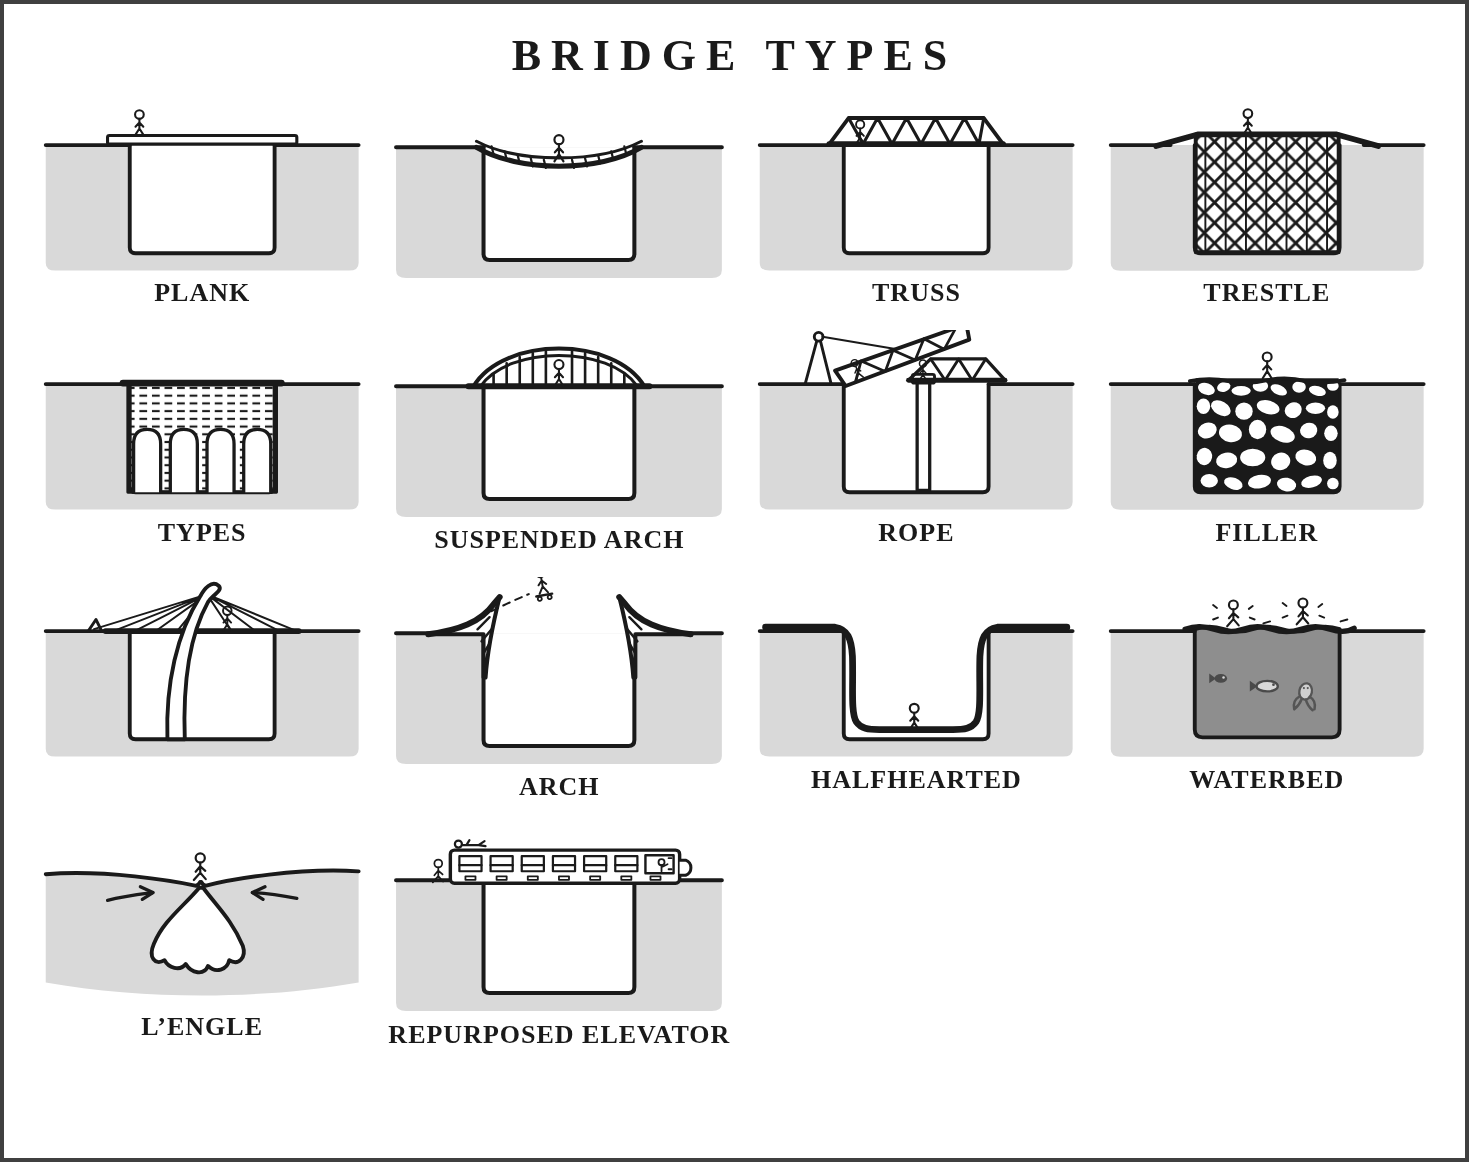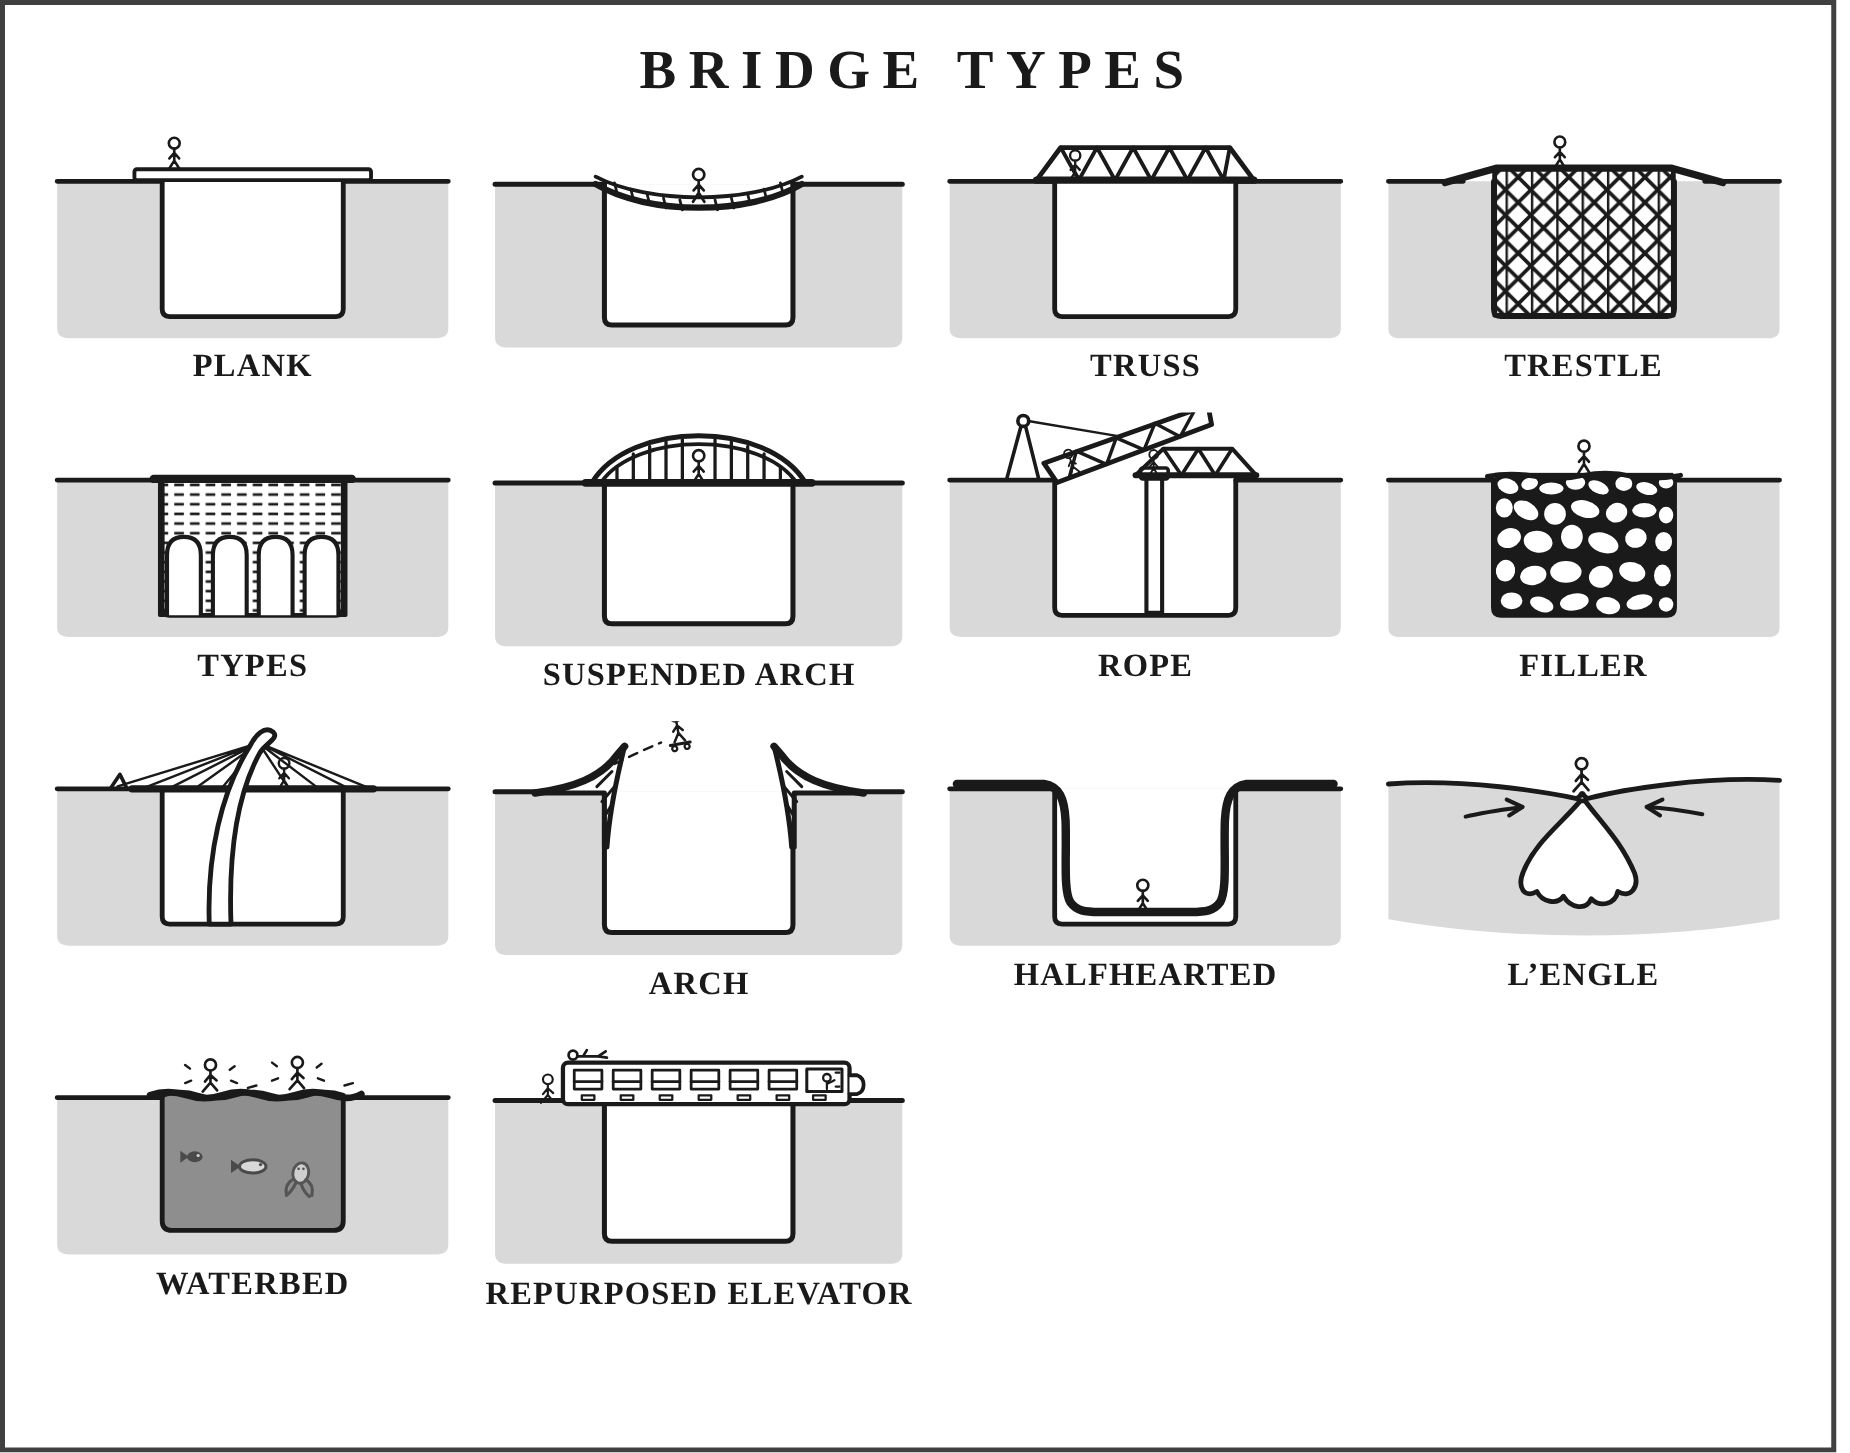--- a/index.html
+++ b/index.html
@@ -283,39 +283,20 @@
         <path class="paper ink" stroke-width="4" d="M95,56 V162 q0,6 6,6 H239 q6,0 6,-6 V56"></path>
         <path class="ink" stroke-width="4" d="M8,56 H95 M245,56 H332"></path>
         <path class="ink" stroke-width="7" d="M14,52 L86,52 C99,54 103,64 104,82 C105,112 102,140 108,150 C113,157 120,158 132,158 L208,158 C220,158 227,157 232,150 C238,140 235,112 236,82 C237,64 241,54 254,52 L326,52"></path>
         <use href="#fig" class="ink" stroke-width="2.4" transform="translate(168,158) scale(0.92)"></use>
       </svg>
       <figcaption>HALFHEARTED</figcaption>
     </figure>
 
     <figure class="panel">
       <svg viewBox="0 0 340 196">
-        <path class="ground" d="M8,52 C70,47 140,59 168,65 C200,57 270,45 332,49 L332,164 C230,182 110,182 8,164 Z"></path>
-        <path class="paper ink" stroke-width="4" d="M167,66 C150,86 130,100 120,124 C114,138 121,147 131,141 C135,149 147,153 153,145 C159,155 172,157 176,147 C184,155 196,151 198,141 C208,147 216,138 212,126 C201,100 186,86 171,66 Z"></path>
-        <path class="ink" stroke-width="4" d="M8,52 C70,47 140,59 164,64 C166,63 167,62 168,60"></path>
-        <path class="ink" stroke-width="4" d="M332,49 C270,45 200,57 173,64 C171,63 170,62 169,60"></path>
-        <g>
-          <path class="ink" stroke-width="3.4" d="M72,79 C88,75 104,73 119,71"></path>
-          <path class="ink" stroke-width="3.4" d="M119,71 L106,65 M119,71 L108,78"></path>
-        </g>
-        <g>
-          <path class="ink" stroke-width="3.4" d="M268,77 C252,74 238,72 222,71"></path>
-          <path class="ink" stroke-width="3.4" d="M222,71 L235,65 M222,71 L233,78"></path>
-        </g>
-        <use href="#fig-walk" class="ink" stroke-width="2.4" transform="translate(168,58) scale(0.95)"></use>
-      </svg>
-      <figcaption>L’ENGLE</figcaption>
-    </figure>
-
-    <figure class="panel">
-      <svg viewBox="0 0 340 196">
         <path class="ground" d="M8,56 H332 V178 q0,8 -10,8 H18 q-10,0 -10,-8 Z"></path>
         <path class="water ink" stroke-width="4" d="M95,54 q15,-5 30,0 t30,0 t30,0 t30,0 t30,0 V158 q0,8 -8,8 H103 q-8,0 -8,-8 Z"></path>
         <path class="ink" stroke-width="4" d="M8,56 H95 M245,56 H332"></path>
         <path class="ink" stroke-width="5.5" d="M85,54 q15,-5 30,0 t30,0 t30,0 t30,0 t30,0 t25,-1"></path>
         <g transform="translate(122,105)">
           <ellipse fill="#4a4a4a" cx="0" cy="0" rx="6.5" ry="4.5"></ellipse>
           <path fill="#4a4a4a" d="M-5,0 L-12,-5 L-12,5 Z"></path>
           <circle fill="#d8d8d8" cx="2.8" cy="-1" r="1.3"></circle>
         </g>
         <g transform="translate(170,113)">
@@ -332,20 +313,39 @@
         <g>
           <use href="#fig-walk" class="ink" stroke-width="2.4" transform="translate(135,51) scale(0.92)"></use>
           <path class="ink" stroke-width="2" d="M118,32 l-4,-3 M119,42 l-5,2 M151,33 l4,-3 M152,42 l5,2 M100,50 l-7,2 M166,48 l7,-2"></path>
         </g>
         <g>
           <use href="#fig-walk" class="ink" stroke-width="2.4" transform="translate(207,49) scale(0.92)"></use>
           <path class="ink" stroke-width="2" d="M190,30 l-4,-3 M191,40 l-5,2 M223,31 l4,-3 M224,40 l5,2 M246,46 l7,-2"></path>
         </g>
       </svg>
       <figcaption>WATERBED</figcaption>
+    </figure>
+
+    <figure class="panel">
+      <svg viewBox="0 0 340 196">
+        <path class="ground" d="M8,52 C70,47 140,59 168,65 C200,57 270,45 332,49 L332,164 C230,182 110,182 8,164 Z"></path>
+        <path class="paper ink" stroke-width="4" d="M167,66 C150,86 130,100 120,124 C114,138 121,147 131,141 C135,149 147,153 153,145 C159,155 172,157 176,147 C184,155 196,151 198,141 C208,147 216,138 212,126 C201,100 186,86 171,66 Z"></path>
+        <path class="ink" stroke-width="4" d="M8,52 C70,47 140,59 164,64 C166,63 167,62 168,60"></path>
+        <path class="ink" stroke-width="4" d="M332,49 C270,45 200,57 173,64 C171,63 170,62 169,60"></path>
+        <g>
+          <path class="ink" stroke-width="3.4" d="M72,79 C88,75 104,73 119,71"></path>
+          <path class="ink" stroke-width="3.4" d="M119,71 L106,65 M119,71 L108,78"></path>
+        </g>
+        <g>
+          <path class="ink" stroke-width="3.4" d="M268,77 C252,74 238,72 222,71"></path>
+          <path class="ink" stroke-width="3.4" d="M222,71 L235,65 M222,71 L233,78"></path>
+        </g>
+        <use href="#fig-walk" class="ink" stroke-width="2.4" transform="translate(168,58) scale(0.95)"></use>
+      </svg>
+      <figcaption>L’ENGLE</figcaption>
     </figure>
 
 
     <figure class="panel">
       <svg viewBox="0 0 340 196">
         <path class="ground" d="M8,56 H332 V178 q0,8 -10,8 H18 q-10,0 -10,-8 Z"></path>
         <path class="paper ink" stroke-width="4" d="M95,56 V162 q0,6 6,6 H239 q6,0 6,-6 V56"></path>
         <path class="ink" stroke-width="4" d="M8,56 H95 M245,56 H332"></path>
         <rect class="paper ink" stroke-width="3.4" x="62" y="26" width="228" height="33" rx="4"></rect>
         <g class="ink" stroke-width="2.2">

